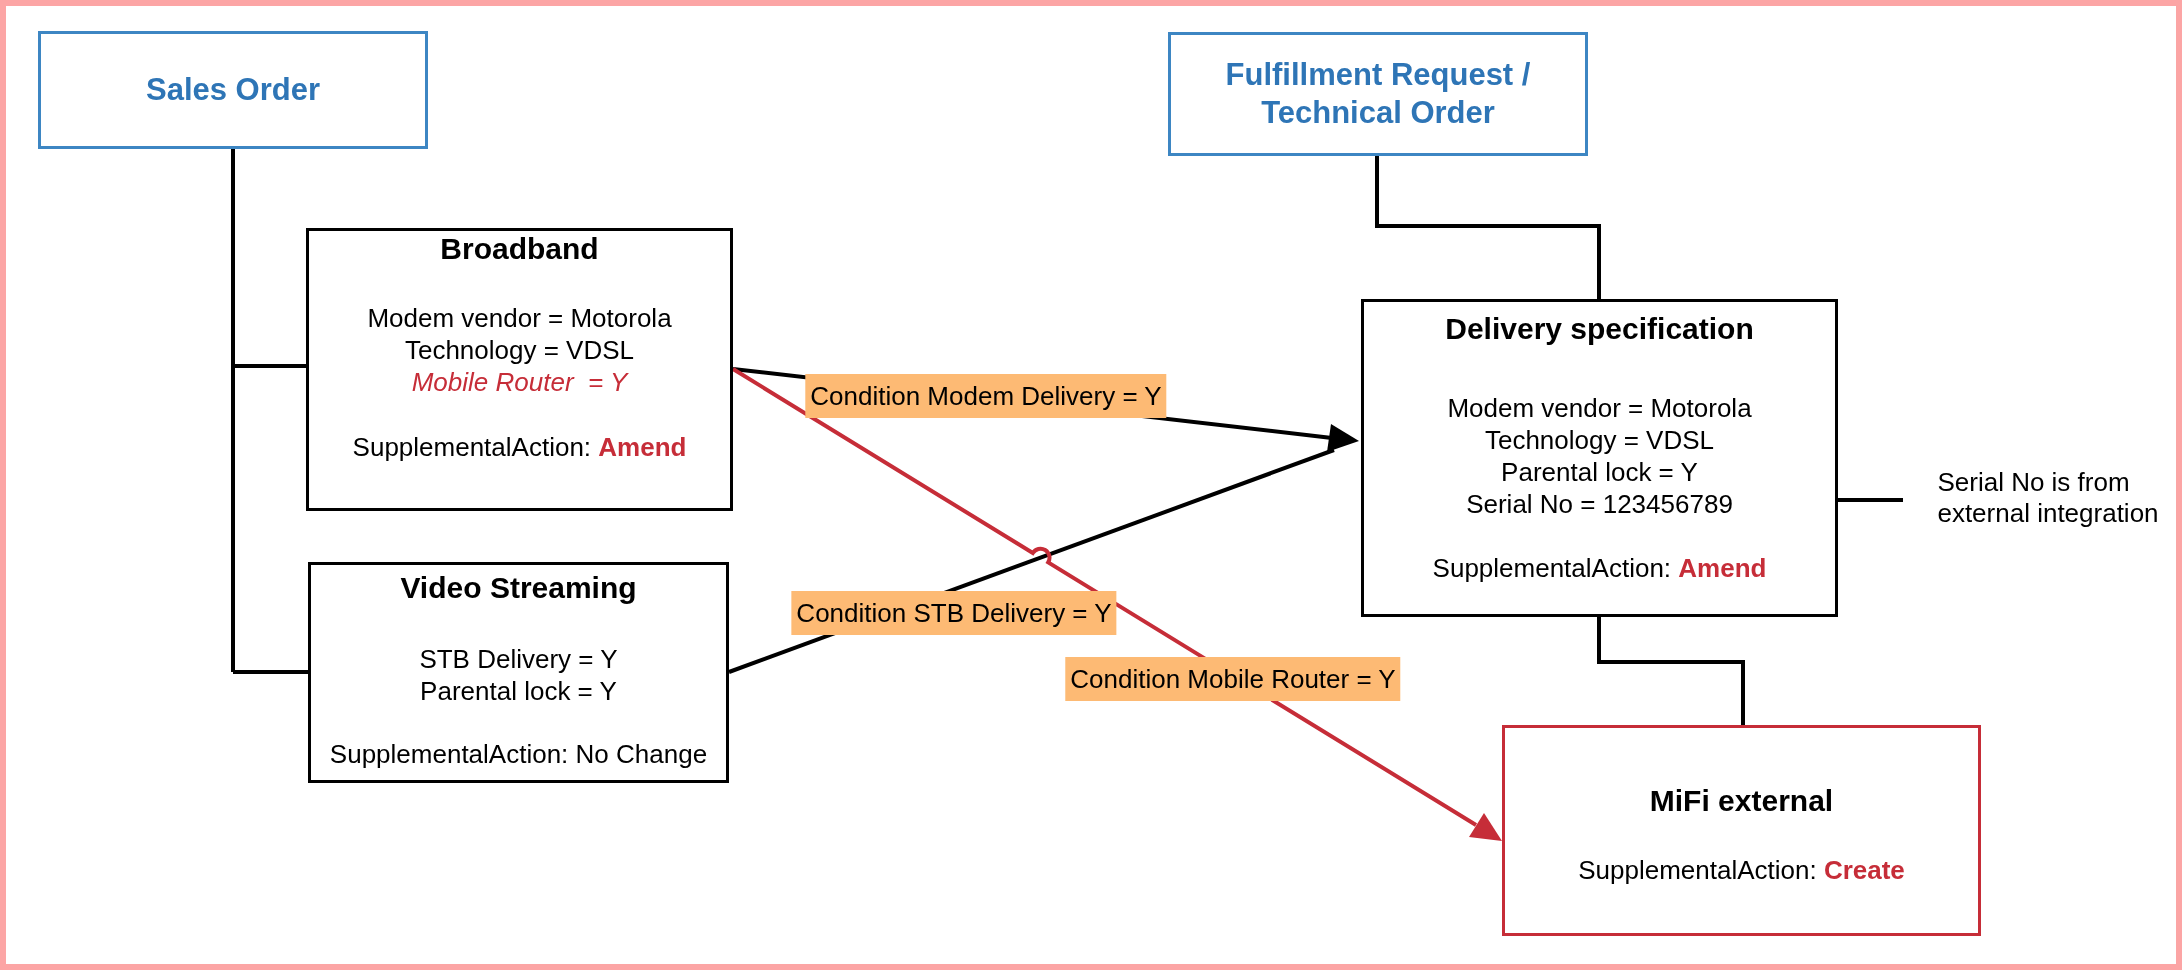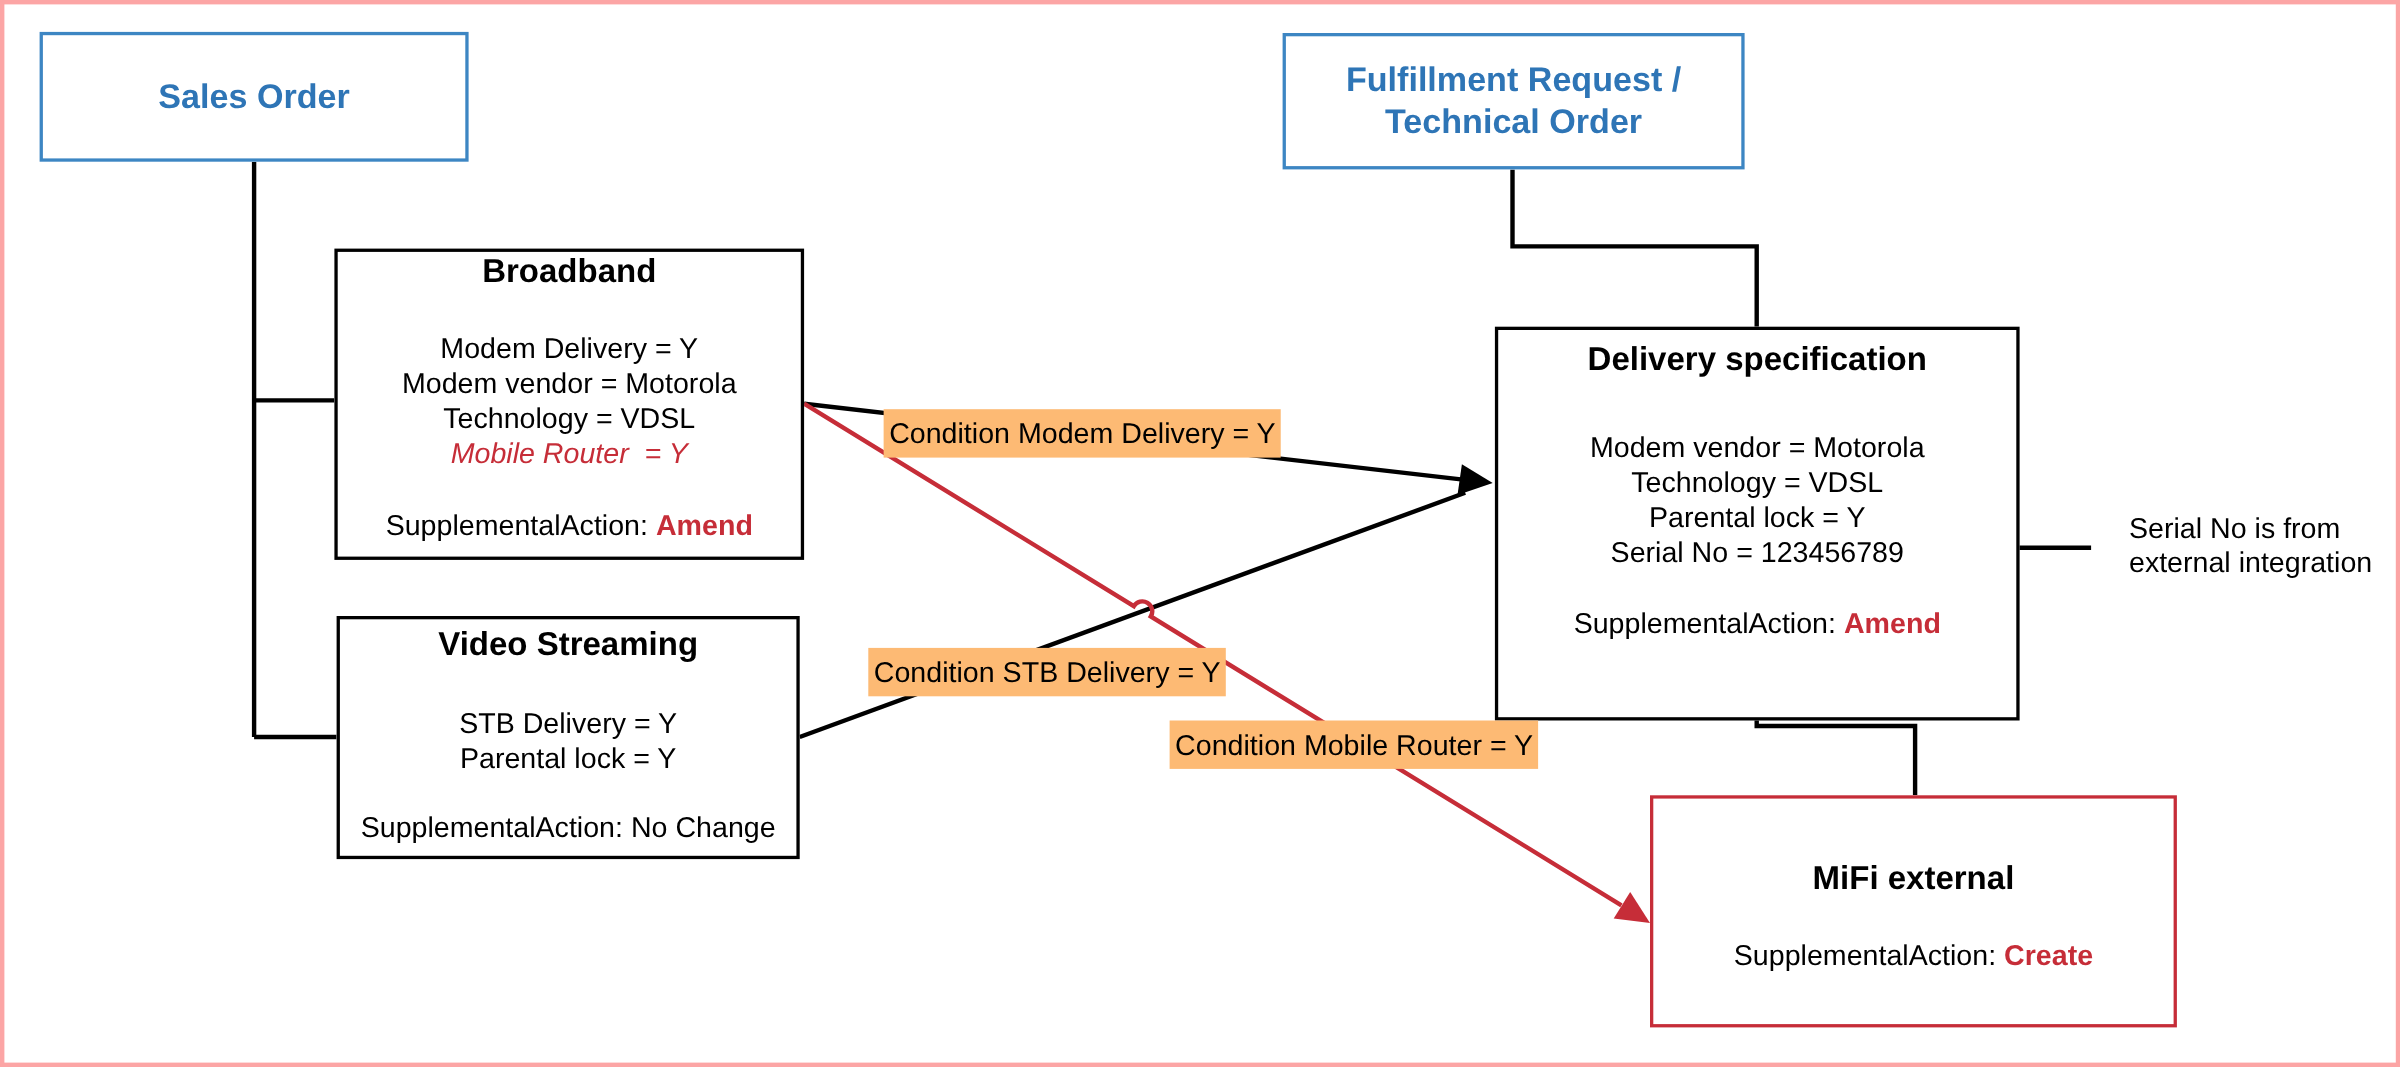--- a/index.html
+++ b/index.html
@@ -1,18 +1,18 @@
 <!DOCTYPE html>
 <html style="--accent-blue: #2e75b6; --blue-border: #3d86c3; --accent-red: #c62d38; --line-black: #000000;"><head>
 <meta charset="utf-8">
 <style>
   html,body{margin:0;padding:0;background:#ffffff;}
   .canvas{
     position:relative;width:2182px;height:970px;box-sizing:border-box;
-    border:4px solid #fca5a5;background:#fff;overflow:hidden;
+    border:6px solid #fca5a5;background:#fff;overflow:hidden;
     font-family:"Liberation Sans",sans-serif;color:#000;
   }
   svg.wires{position:absolute;left:0;top:0;width:2182px;height:970px;}
   svg.wires path{fill:none;stroke:var(--line-black,#000);stroke-width:4;}
   svg.wires path.red{stroke:var(--accent-red,#c62d38);}
   svg.wires polygon{fill:var(--line-black,#000);stroke:none;}
   svg.wires polygon.redf{fill:var(--accent-red,#c62d38);}
 
   .node{position:absolute;box-sizing:border-box;background:#fff;border:3px solid #000;text-align:center;}
   .node--blue{
@@ -31,21 +31,21 @@
   #box-sales{left:32px;top:25px;width:390px;height:118px;}
   #box-fulfill{left:1162px;top:26px;width:420px;height:124px;}
   #box-broadband{left:300px;top:222px;width:427px;height:283px;}
   #box-broadband .title{}
   #box-broadband .lines{margin-top:35px;}
   #box-broadband .action{margin-top:33px;}
   #box-video{left:302px;top:556px;width:421px;height:221px;}
   #box-video .title{margin-top:5px;}
   #box-video .lines{margin-top:37px;}
   #box-video .action{margin-top:31px;}
-  #box-delivery{left:1355px;top:293px;width:477px;height:358px;}
+  #box-delivery{left:1355px;top:293px;width:477px;height:318px;}
   #box-delivery .title{margin-top:9px;}
   #box-delivery .lines{margin-top:45px;}
   #box-delivery .action{margin-top:32px;}
   #box-mifi{left:1496px;top:719px;width:479px;height:211px;}
   #box-mifi .title{margin-top:55px;}
   #box-mifi .action{margin-top:35px;}
 
   .edge-label{
     position:absolute;transform:translate(-50%,-50%);background:#fdba74;
     font-size:26px;line-height:30px;padding:7px 5px;white-space:nowrap;
@@ -82,21 +82,20 @@
   </div>
 
   <div class="node node--blue" id="box-fulfill">
     <div>Fulfillment Request /</div>
     <div>Technical Order</div>
   </div>
 
   <div class="node" id="box-broadband">
     <div class="title">Broadband</div>
     <div class="lines">
-        <div class="bline">Modem Delivery = Y</div>
         <div class="bline">Modem vendor = Motorola</div>
         <div class="bline">Technology = VDSL</div>
       </div>
     <div class="bline bline--special">Mobile Router  = Y</div>
     <div class="action">
       <span>SupplementalAction:</span>
       <span class="val--red">Amend</span>
     </div>
   </div>
 

